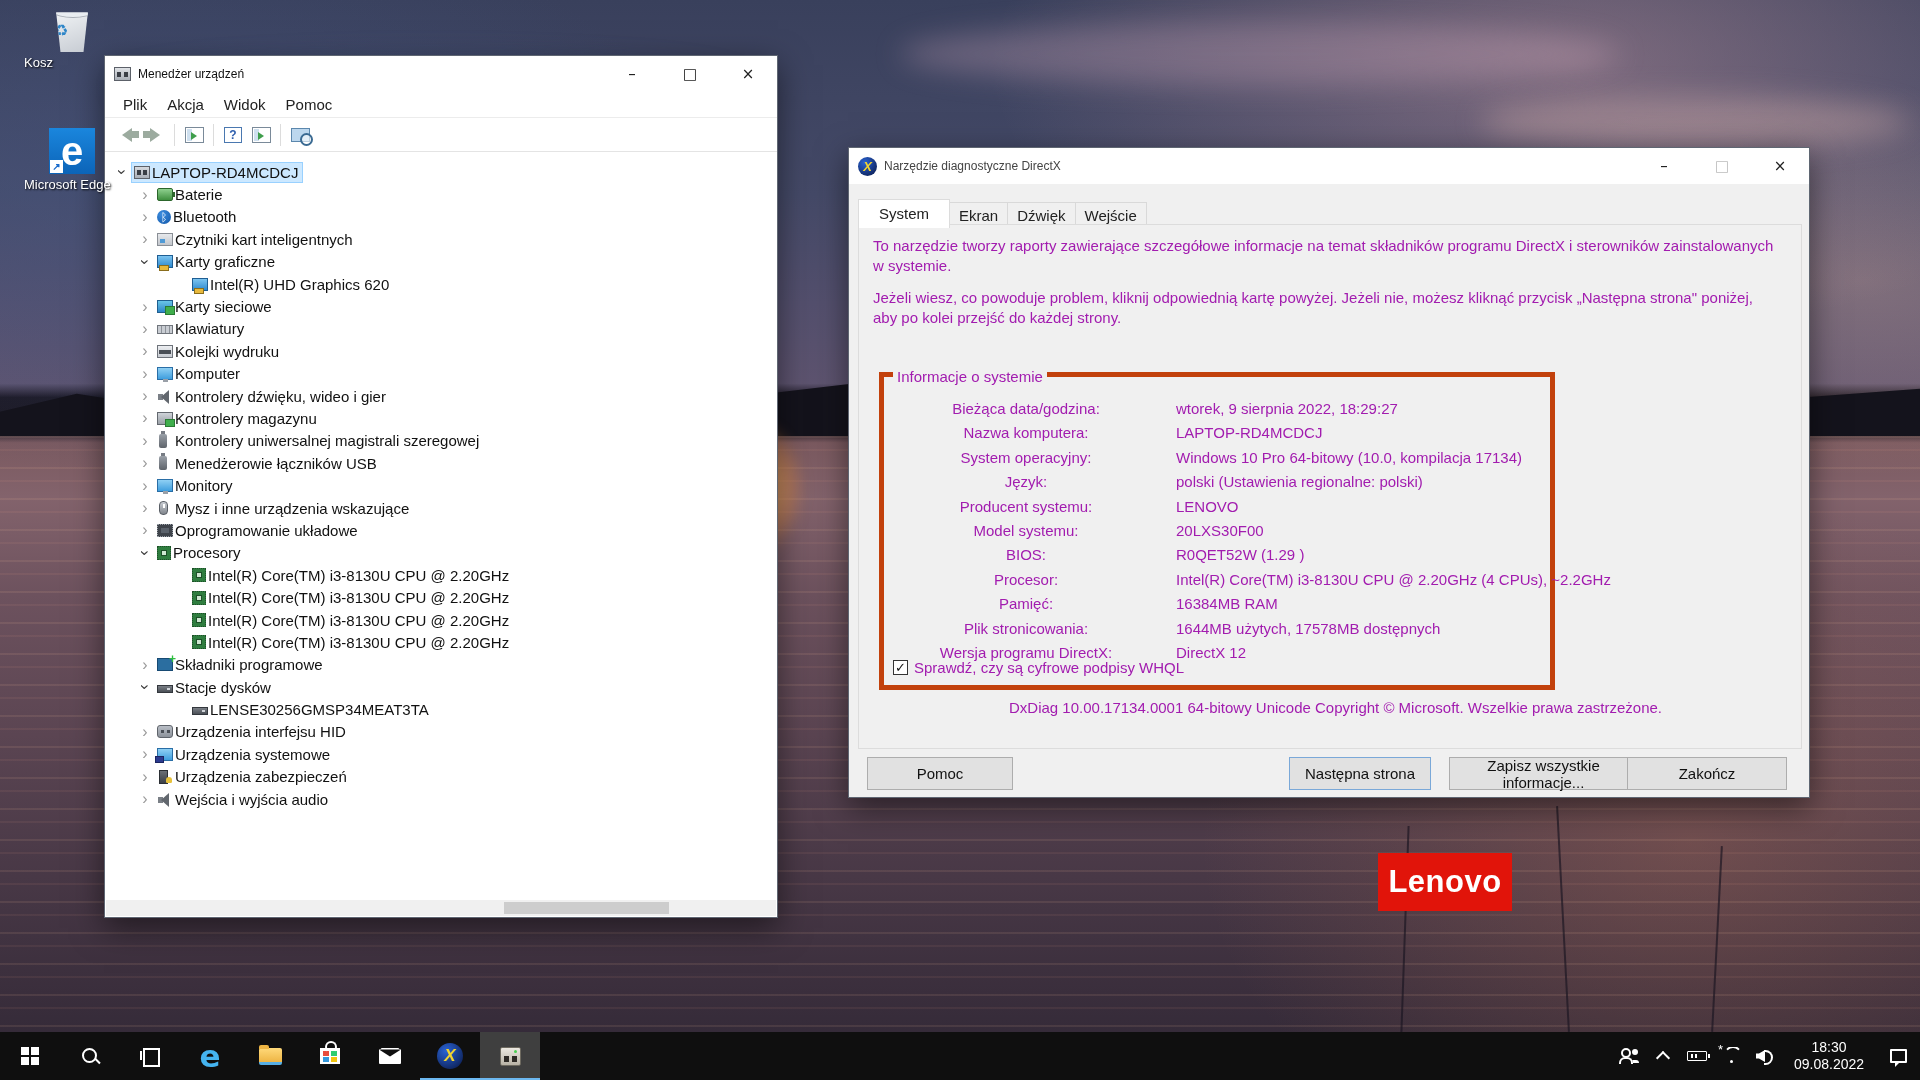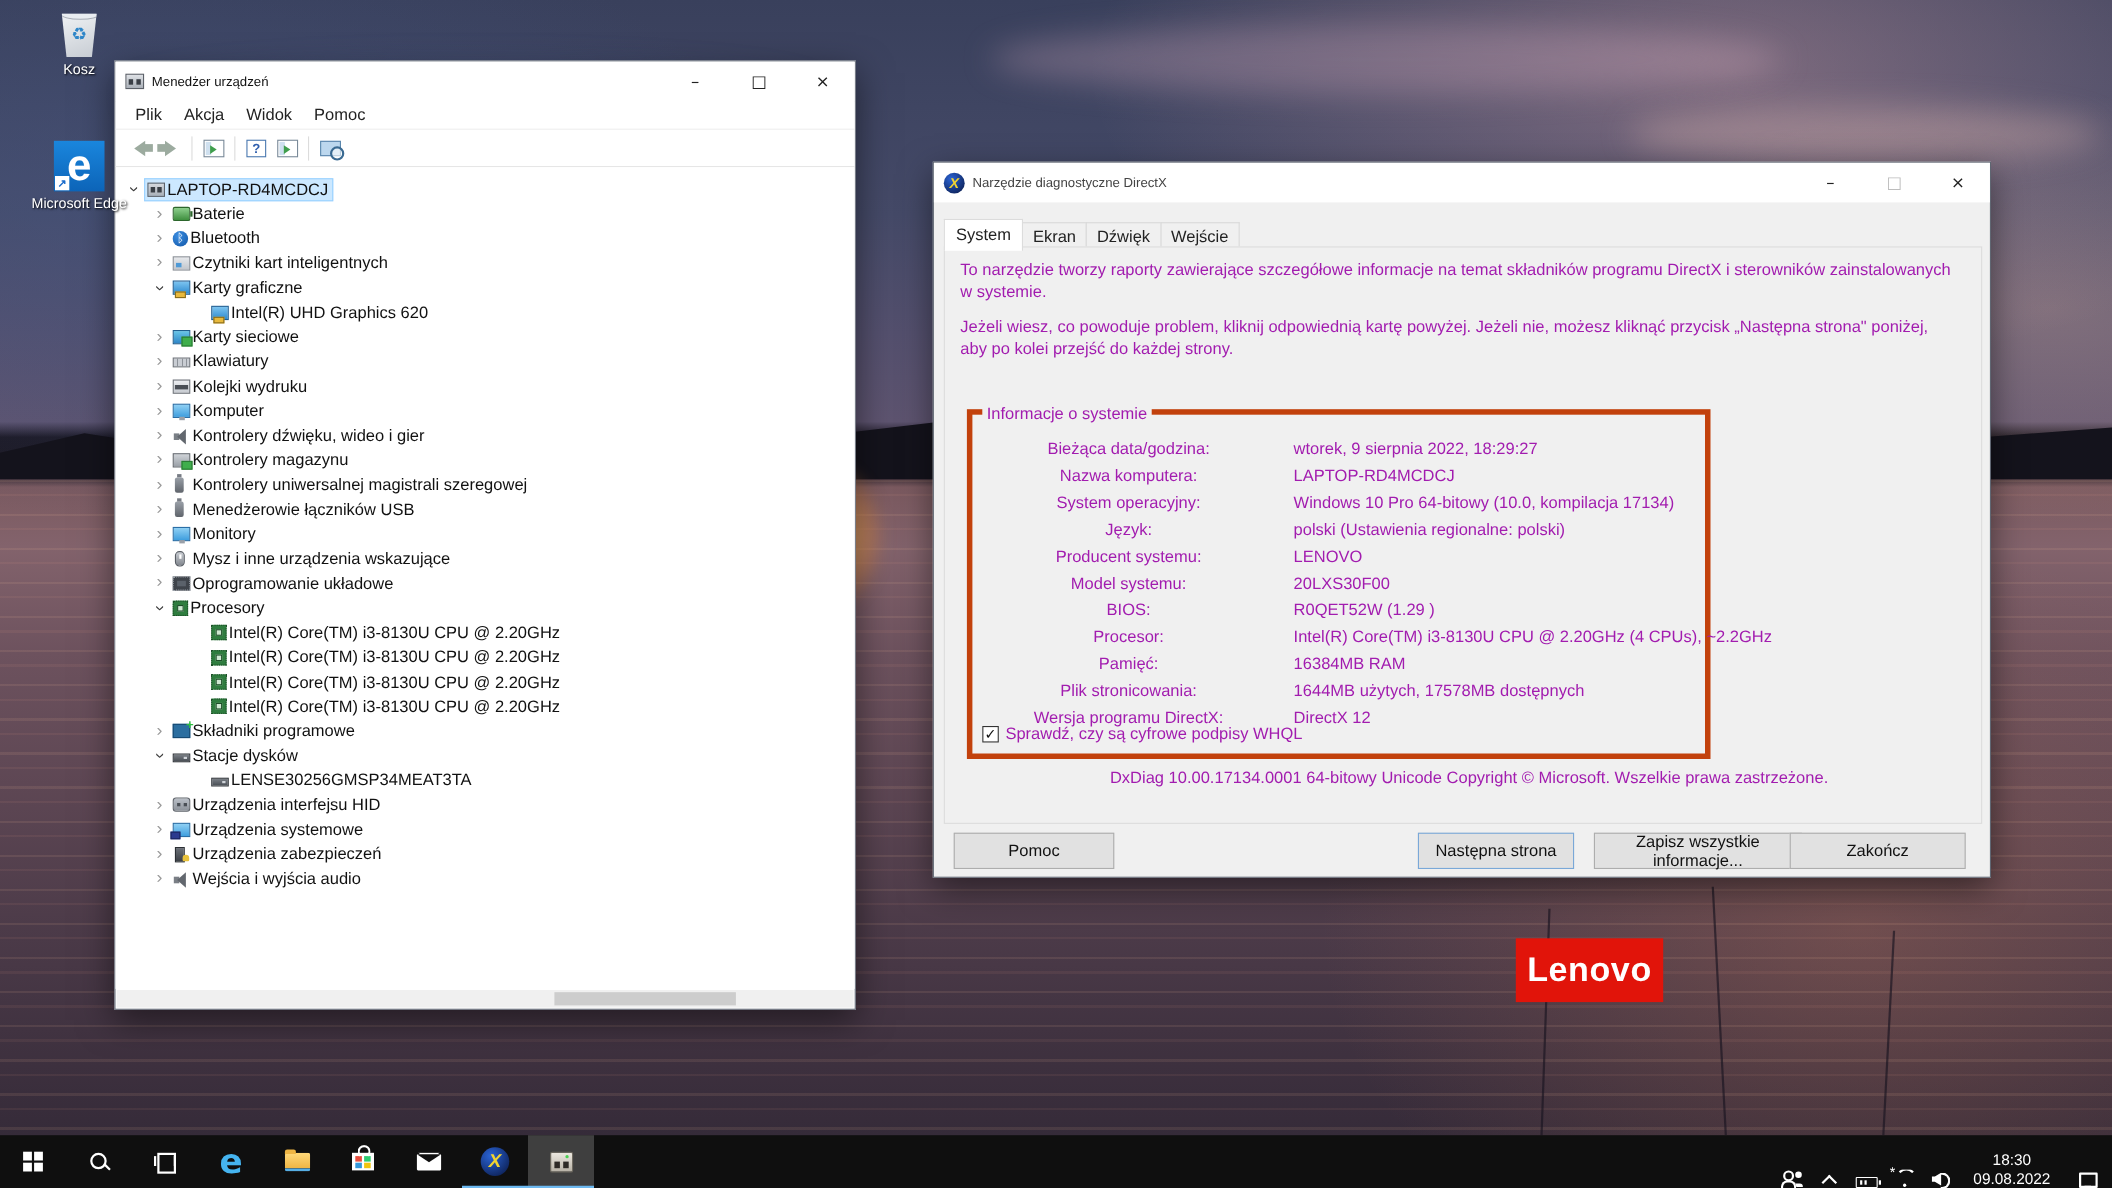--- a/index.html
+++ b/index.html
@@ -23,21 +23,21 @@
   .c1{left:900px;top:22px;width:720px;height:64px;background:rgba(224,178,196,.28)}
   .c2{left:1480px;top:96px;width:430px;height:52px;background:rgba(238,196,186,.30)}
   .c3{left:120px;top:60px;width:620px;height:56px;background:rgba(96,116,168,.28)}
   .reed{position:absolute;width:2px;background:#191420;opacity:.65}
   .r1{left:1404px;top:826px;height:206px;transform:rotate(2deg)}
   .r2{left:1562px;top:806px;height:226px;transform:rotate(-3deg)}
   .r3{left:1716px;top:846px;height:186px;transform:rotate(3deg)}
   .lenovo{position:absolute;left:1378px;top:853px;width:134px;height:58px;background:#e1140a;color:#fff;
     display:flex;align-items:center;justify-content:center;font-size:31px;font-weight:bold;letter-spacing:.5px}
   
-  .dicon{position:absolute;width:96px;text-align:center;z-index:1}
+  .dicon{position:absolute;width:96px;z-index:1}
   .dicon .lbl{margin-top:3px;font-size:13px;color:#fff;text-shadow:1px 1px 2px #000;white-space:nowrap}
   .trash{width:36px;height:44px;margin:0 auto;position:relative;background:linear-gradient(160deg,#f4f6f8,#c6cbd2);
     clip-path:polygon(6% 10%,94% 10%,82% 100%,18% 100%)}
   .trash::before{content:"";position:absolute;left:1px;top:0;width:34px;height:8px;border-radius:50%;background:#e9edf1;border:1px solid #a7adb5}
   .trash::after{content:"♻";position:absolute;left:0;right:0;top:13px;color:#2f86c8;font-size:16px}
   .edgeico{width:46px;height:46px;margin:0 auto;position:relative;background:linear-gradient(#1a86dd,#0c64b8);
     display:flex;align-items:center;justify-content:center}
   .edgeico::before{content:"e";color:#fff;font-size:40px;font-weight:bold;line-height:40px}
   .edgeico .sc{position:absolute;left:1px;bottom:1px;width:13px;height:13px;background:#fff;display:flex;align-items:center;justify-content:center}
   .edgeico .sc::before{content:"↗";font-size:10px;color:#1a6ccc;font-weight:bold}
@@ -121,21 +121,21 @@
   .ti-security{width:9px;height:14px;margin:0 5px 0 2px;background:linear-gradient(#6a6f76,#3c4046);border:1px solid #2b2f34}
   .ti-security::after{content:"";position:absolute;right:-5px;bottom:0;width:6px;height:6px;background:#e8c23c;border-radius:50% 50% 20% 20%}
   .hscroll{position:absolute;left:1px;right:1px;bottom:1px;height:16px;background:#f0f0f0}
   .hthumb{position:absolute;left:398px;top:2px;width:165px;height:12px;background:#cdcdcd}
   
   #dx{left:848px;top:147px;width:962px;height:651px;background:#f0f0f0}
   .dxico{width:19px;height:19px;border-radius:50%;background:radial-gradient(circle at 35% 30%,#2a63d4,#081540);position:relative;flex:0 0 auto}
   .dxico::after{content:"X";position:absolute;left:0;right:0;top:0;bottom:0;text-align:center;line-height:19px;color:#f2d430;font-weight:bold;font-style:italic;font-size:13px}
   .dx-tabs{position:absolute;left:9px;top:51px;display:flex;align-items:flex-end}
   .dxtab{font-size:15px;color:#222;padding:4px 9px;border:1px solid #d9d9d9;border-bottom:none;background:#f0f0f0;margin-right:-1px}
-  .dxtab.active{background:#fff;padding:5px 10px 6px;position:relative;z-index:2;border-color:#dcdcdc}
+  .dxtab.active{background:#fff;padding:5px 20px 6px;position:relative;z-index:2;border-color:#dcdcdc}
   .dx-page{position:absolute;left:9px;top:76px;width:944px;height:525px;border:1px solid #dcdcdc;background:#f0f0f0;font-size:15px;color:#a21caf}
   .dx-page p{position:absolute;left:14px;width:908px;line-height:20px}
   .p1{top:11px}.p2{top:63px}
   .gbox{position:absolute;left:20px;top:147px;width:676px;height:318px;border:5px solid #c2410c}
   .gbox-title{position:absolute;left:9px;top:-9px;background:#f0f0f0;padding:0 4px;font-size:15px}
   .inforows{position:absolute;left:0;top:20px;right:10px}
   .irow{display:flex;line-height:24.4px;white-space:nowrap}
   .ilabel{width:284px;text-align:center;flex:0 0 284px}
   .ivalue{padding-left:8px}
   .whql{position:absolute;left:9px;bottom:9px;display:flex;align-items:center}
@@ -164,21 +164,21 @@
   .ic-store{position:relative;width:20px;height:16px;background:#fff;background-image:linear-gradient(#e74c3c,#e74c3c),linear-gradient(#2ecc71,#2ecc71),linear-gradient(#3498db,#3498db),linear-gradient(#f1c40f,#f1c40f);background-size:6px 5px;background-position:3px 3px,11px 3px,3px 9px,11px 9px;background-repeat:no-repeat}
   .ic-store::before{content:"";position:absolute;left:5px;top:-7px;width:8px;height:8px;border:2px solid #fff;border-radius:50%;border-bottom-color:transparent}
   .ic-mail{position:relative;width:22px;height:15px;background:#fff;border-radius:1px}
   .ic-mail::after{content:"";position:absolute;left:0;top:0;border-left:11px solid transparent;border-right:11px solid transparent;border-top:8px solid #0f0f0f;transform:scaleY(.9)}
   .ic-mail::before{content:"";position:absolute;left:1px;top:-1px;width:20px;height:9px;background:#fff;clip-path:polygon(0 0,100% 0,50% 100%)}
   .dxico.big{width:26px;height:26px}
   .dxico.big::after{line-height:26px;font-size:17px}
   .ic-devmgr{position:relative;width:21px;height:19px;background:linear-gradient(#ece8e0,#b8b2a6);border:1px solid #6e6a60;border-radius:2px}
   .ic-devmgr::before{content:"";position:absolute;left:3px;bottom:3px;width:5px;height:6px;background:#2e2a26;box-shadow:8px 0 0 #2e2a26}
   .ic-devmgr::after{content:"";position:absolute;right:3px;top:2px;width:3px;height:3px;background:#4ad052;border-radius:50%}
-  .tray{margin-left:auto;display:flex;align-items:flex-end}
+  .tray{margin-left:auto;display:flex;align-items:center}
   .tr-btn{width:34px;display:flex;align-items:center;justify-content:center;position:relative;color:#f0f0f0}
   .ic-people{position:relative;width:20px;height:16px}
   .ic-people::before{content:"";position:absolute;left:2px;top:0;width:6px;height:6px;border:2px solid #fff;border-radius:50%;box-shadow:9px -1px 0 -2px #fff}
   .ic-people::after{content:"";position:absolute;left:0;bottom:0;width:10px;height:5px;border:2px solid #fff;border-bottom:none;border-radius:6px 6px 0 0;box-shadow:8px 1px 0 -2px #fff}
   .ic-chevup{width:10px;height:10px;border-left:2px solid #fff;border-top:2px solid #fff;transform:rotate(45deg);margin-top:4px}
   .ic-batt{position:relative;width:20px;height:10px;border:1px solid #fff;border-radius:1px}
   .ic-batt::before{content:"";position:absolute;right:-4px;top:2px;width:2px;height:4px;background:#fff}
   .ic-batt::after{content:"";position:absolute;left:3px;top:2px;width:2px;height:4px;background:#fff;box-shadow:4px 0 0 #fff}
   .ic-wifi{position:relative;width:22px;height:16px}
   .ic-wifi::before{content:"";position:absolute;left:4px;bottom:0;width:14px;height:14px;border:2px solid #fff;border-radius:50%;clip-path:polygon(50% 50%,0 6%,100% 6%)}

